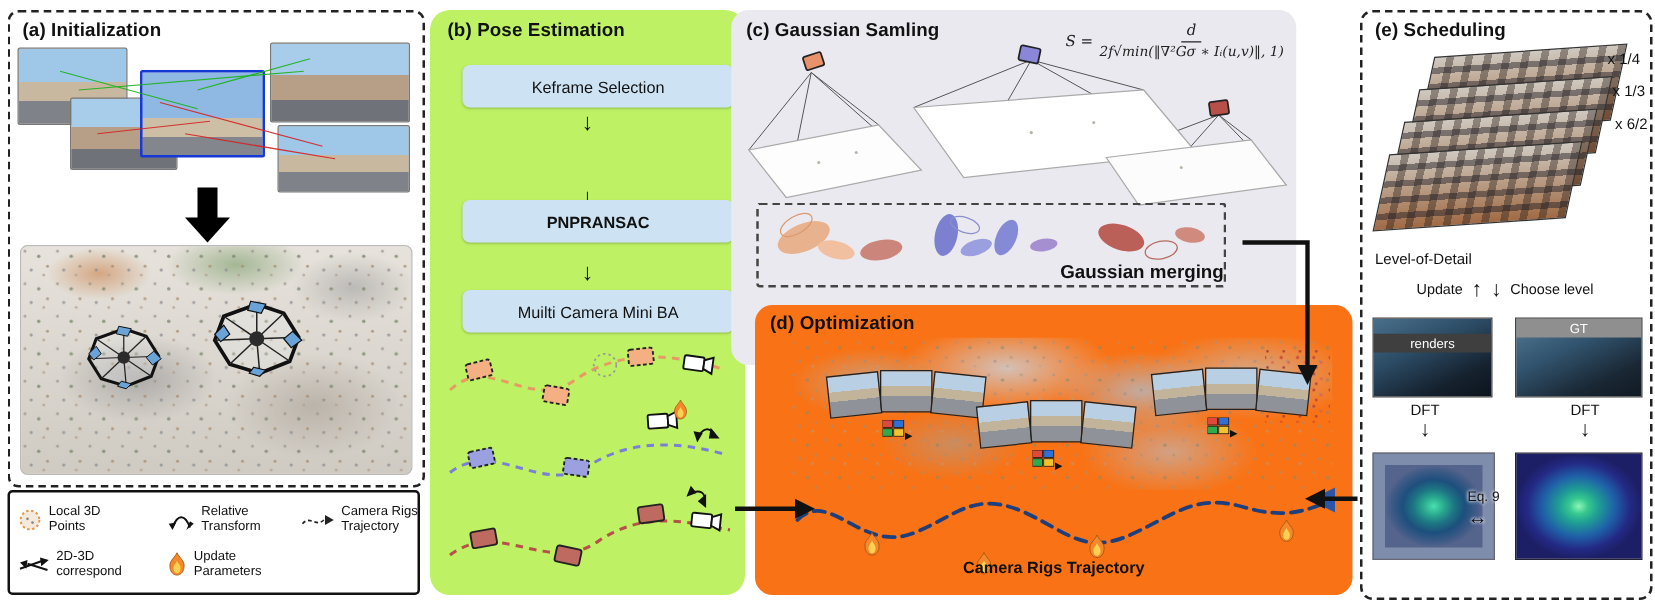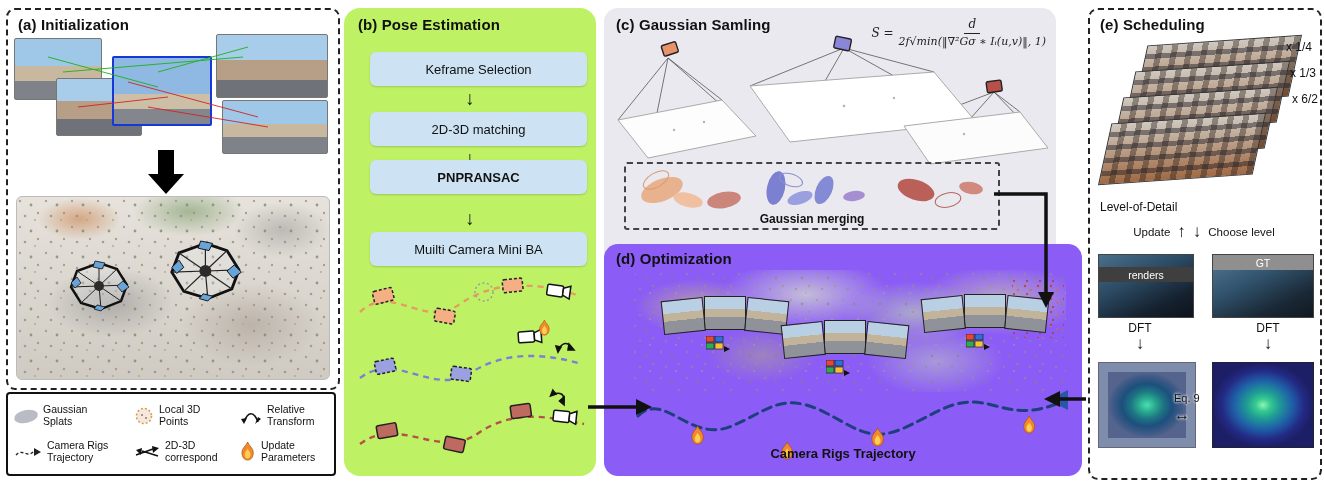--- a/index.html
+++ b/index.html
@@ -27,30 +27,30 @@
     display:grid;grid-template-columns:120px 106px 96px;grid-template-rows:1fr 1fr;align-items:center;padding:4px 2px 4px 6px;box-sizing:border-box;}
   .lg-item{display:flex;align-items:center;gap:5px;}
   .lg-text{font-size:10.5px;line-height:1.1;display:flex;flex-direction:column;}
   .splat-icon{width:24px;height:13px;background:#b9bcc4;border-radius:50%;transform:rotate(-12deg);flex:0 0 auto;}
   
   .panel-b{left:344px;top:8px;width:252px;height:468px;background:#bef264;border-radius:16px;}
   .flowbox{position:absolute;left:26px;width:217px;height:34px;background:#CDE3F4;border-radius:6px;
     display:flex;align-items:center;justify-content:center;font-size:13px;box-shadow:0 1px 2px rgba(0,0,0,.18);}
   .flow-arrow{position:absolute;left:0;width:252px;text-align:center;font-size:19px;font-weight:700;line-height:1;}
   
-  .panel-c{left:604px;top:8px;width:452px;height:284px;background:#EBE9F0;border-radius:14px;}
+  .panel-c{left:585px;top:8px;width:452px;height:284px;background:#EBE9F0;border-radius:14px;}
   .formula{position:absolute;right:10px;top:10px;font-family:"DejaVu Serif",serif;font-style:italic;font-size:12px;
     display:flex;align-items:center;gap:5px;color:#222;}
   .frac{display:inline-flex;flex-direction:column;align-items:center;}
   .frac .num{padding:0 4px 1px;border-bottom:1px solid #222;line-height:1.15;}
   .frac .den{line-height:1.2;padding-top:1px;font-size:11px;}
   .mergebox{position:absolute;left:20px;top:154px;width:372px;height:64px;border:2px dashed #444;border-radius:3px;}
-  .merge-label{position:absolute;left:0;right:0;bottom:2px;text-align:center;font-weight:700;font-size:12px;}
-  
-  .panel-d{left:604px;top:244px;width:478px;height:232px;background:#8b5cf6;border-radius:14px;}
+  .merge-label{position:absolute;left:0;right:0;bottom:2px;text-align:right;font-weight:700;font-size:15px;}
+  
+  .panel-d{left:604px;top:244px;width:478px;height:232px;background:#f97316;border-radius:14px;}
   .pc-backdrop{position:absolute;left:28px;top:26px;width:434px;height:122px;border-radius:12px;opacity:.95;background:
     radial-gradient(90px 40px at 15% 30%,rgba(190,170,150,.85),transparent 70%),
     radial-gradient(120px 50px at 40% 20%,rgba(205,205,210,.9),transparent 70%),
     radial-gradient(100px 45px at 65% 35%,rgba(180,185,195,.85),transparent 70%),
     radial-gradient(120px 50px at 85% 25%,rgba(200,190,180,.8),transparent 70%),
     radial-gradient(80px 40px at 30% 70%,rgba(170,160,150,.6),transparent 70%),
     radial-gradient(100px 50px at 70% 75%,rgba(185,190,200,.65),transparent 70%);}
   .triptych{position:absolute;display:flex;}
   .tile{width:40px;height:32px;border:1px solid #222;background:linear-gradient(180deg,#b9d0e4 0% 38%,#c2b39b 38% 62%,#8f9298 62% 100%);}
   .tile.l{transform:rotate(-6deg) translateY(3px);}
@@ -170,27 +170,20 @@
       <svg width="312" height="182" style="position:absolute;left:0;top:0;">
         <rect width="312" height="182" fill="url(#speck)" opacity="0.8"></rect>
         <use href="#rig" transform="translate(50,64) scale(1.0)"></use>
         <use href="#rig" transform="translate(150,44) scale(1.2)"></use>
       </svg>
     </div>
   </div>
 
   <div class="abs legend">
     <div class="lg-item">
-      <div class="splat-icon"></div>
-      <div class="lg-text">
-          <span>Gaussian</span>
-          <span>Splats</span>
-        </div>
-    </div>
-    <div class="lg-item">
       <svg width="20" height="20">
         <circle cx="10" cy="10" r="7.5" fill="#f5e9dc" stroke="#e09a50" stroke-width="1.6" stroke-dasharray="2 2"></circle>
         <circle cx="8" cy="9" r="1.1" fill="#888"></circle>
           <circle cx="12" cy="12" r="1.1" fill="#888"></circle>
       </svg>
       <div class="lg-text">
           <span>Local 3D</span>
           <span>Points</span>
         </div>
     </div>
@@ -236,21 +229,20 @@
           <span>Parameters</span>
         </div>
     </div>
   </div>
 
   <div class="abs panel-b">
     <div class="abs panel-title" style="left:14px;top:8px;">(b) Pose Estimation</div>
 
     <div class="flowbox" style="top:44px;">Keframe Selection</div>
     <div class="flow-arrow" style="top:81px;">↓</div>
-    <div class="flowbox" style="top:104px;">2D-3D matching</div>
     <div class="flow-arrow" style="top:141px;">↓</div>
     <div class="flowbox" style="top:152px;font-weight:bold;">PNPRANSAC</div>
     <div class="flow-arrow" style="top:201px;">↓</div>
     <div class="flowbox" style="top:224px;">Muilti Camera Mini BA</div>
 
     <svg class="abs" style="left:8px;top:268px;" width="236" height="196">
       <path d="M8 36 C 40 6, 72 54, 108 28 C 140 6, 180 4, 228 20" stroke="#E79B63" stroke-width="2.4" fill="none" stroke-dasharray="6 5"></path>
       <path d="M8 102 C 45 74, 82 122, 120 96 C 155 74, 195 78, 230 88" stroke="#7B7FD8" stroke-width="2.4" fill="none" stroke-dasharray="6 5"></path>
       <path d="M8 168 C 48 138, 88 186, 128 156 C 165 132, 200 142, 232 148" stroke="#B65048" stroke-width="2.4" fill="none" stroke-dasharray="6 5"></path>
       <circle cx="132" cy="16" r="9" fill="none" stroke="#999" stroke-width="1.4" stroke-dasharray="2 2.5"></circle>

